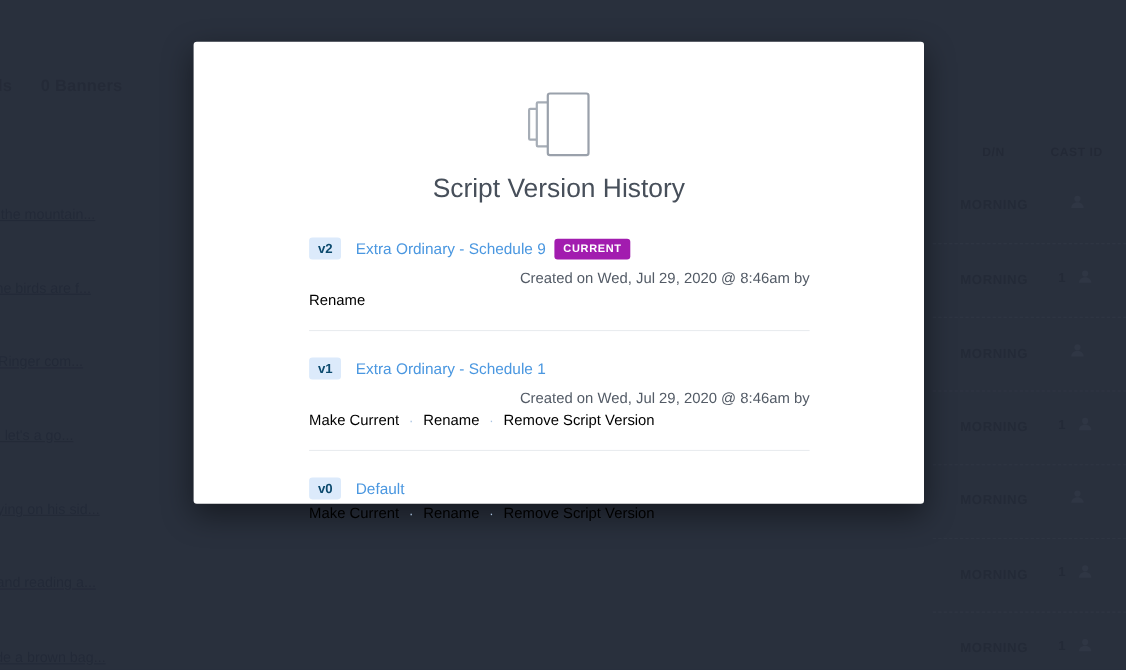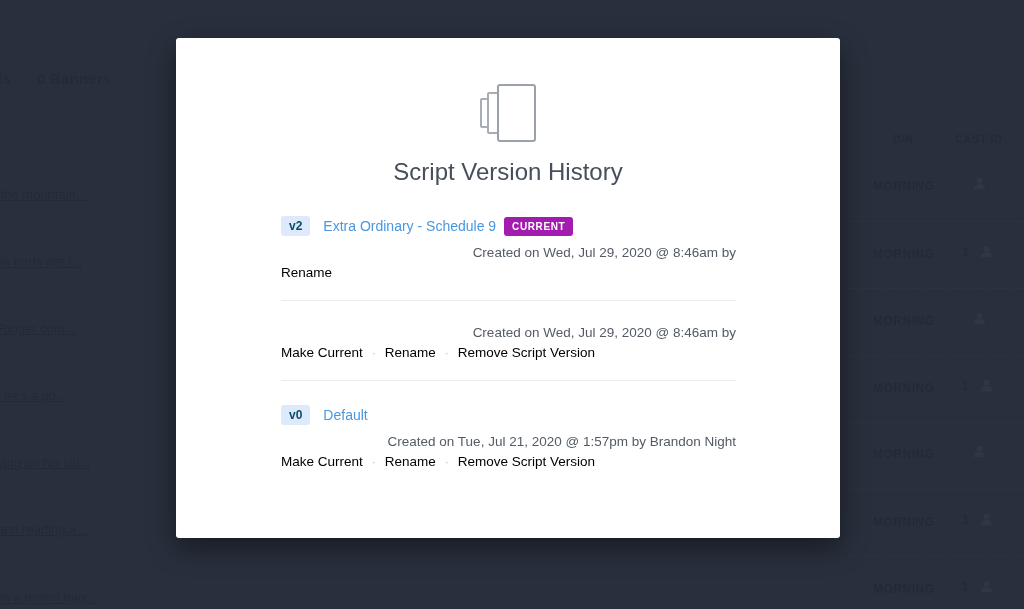--- a/index.html
+++ b/index.html
@@ -25,21 +25,21 @@
               letter-spacing:.5px; }
   .cast-cell{ position:absolute; left:962px; font-size:12px; font-weight:700; color:#212835;
               display:flex; align-items:center; gap:10px; }
   .row-sep  { position:absolute; left:848px; right:0; border-top:1px dashed #39414f; }
 
   
   .overlay { position:absolute; inset:0; background:rgba(38,44,57,0.55); }
 
   
   .modal {
-    position:absolute; left:176px; top:38px; width:664px; height:500px;
+    position:absolute; left:176px; top:38px; width:664px; height:420px;
     background:#ffffff; border-radius:3px;
     box-shadow:0 10px 28px rgba(0,0,0,0.45);
   }
   .modal-icon { position:relative; width:56px; height:58px; margin:46px auto 0; }
   .mi-rect { position:absolute; border:2px solid #a6adb6; border-radius:2px; background:#fff; }
   .mi-r3 { left:0;  top:14px; width:12px; height:30px; }
   .mi-r2 { left:7px; top:8px;  width:17px; height:42px; }
   .mi-r1 { left:17px; top:0;   width:39px; height:58px; border-color:#9aa1ab; border-radius:3px; }
 
   .modal-title { margin-top:16px; text-align:center; font-size:24px; color:#474f5a; }
@@ -168,37 +168,40 @@
         <span class="current-badge">CURRENT</span>
       </div>
       <div class="created">Created on Wed, Jul 29, 2020 @ 8:46am by</div>
       <div class="actions">
         <a>Rename</a>
       </div>
       <div class="divider"></div>
     </div>
 
     <div>
+      <div class="entry-head">
+        <span class="vtag">v1</span>
+        <a class="vname">Extra Ordinary - Schedule 1</a>
+      </div>
       <div class="created">Created on Wed, Jul 29, 2020 @ 8:46am by</div>
       <div class="actions">
         <a>Make Current</a>
         <span class="action-sep">·</span>
         <a>Rename</a>
         <span class="action-sep">·</span>
         <a>Remove Script Version</a>
       </div>
       <div class="divider"></div>
     </div>
 
     <div>
       <div class="entry-head">
         <span class="vtag">v0</span>
         <a class="vname">Default</a>
       </div>
-      <div class="created">Created on Tue, Jul 21, 2020 @ 1:57pm by Brandon Night</div>
       <div class="actions">
         <a>Make Current</a>
         <span class="action-sep">·</span>
         <a>Rename</a>
         <span class="action-sep">·</span>
         <a>Remove Script Version</a>
       </div>
     </div>
 
   </div>

